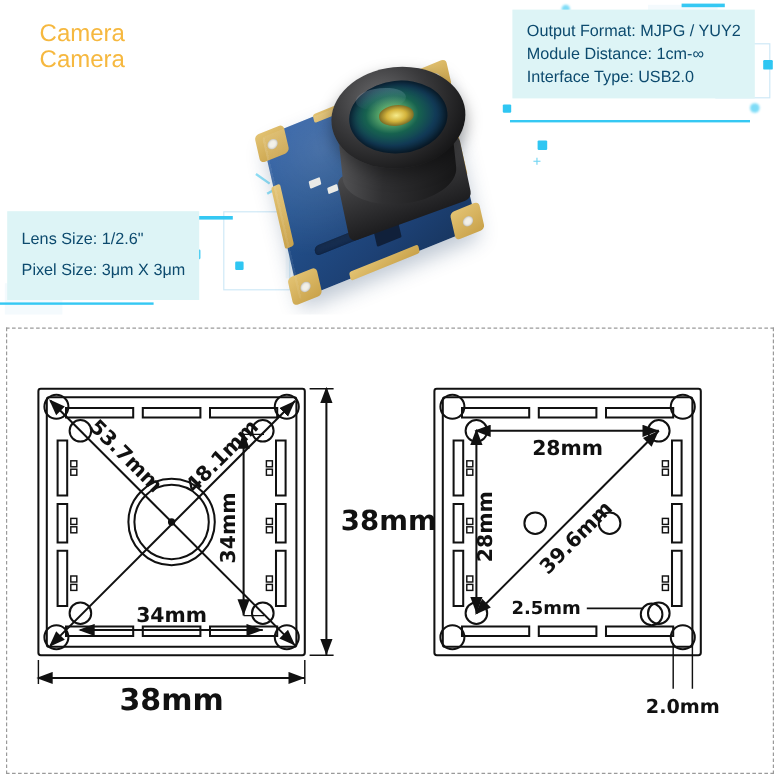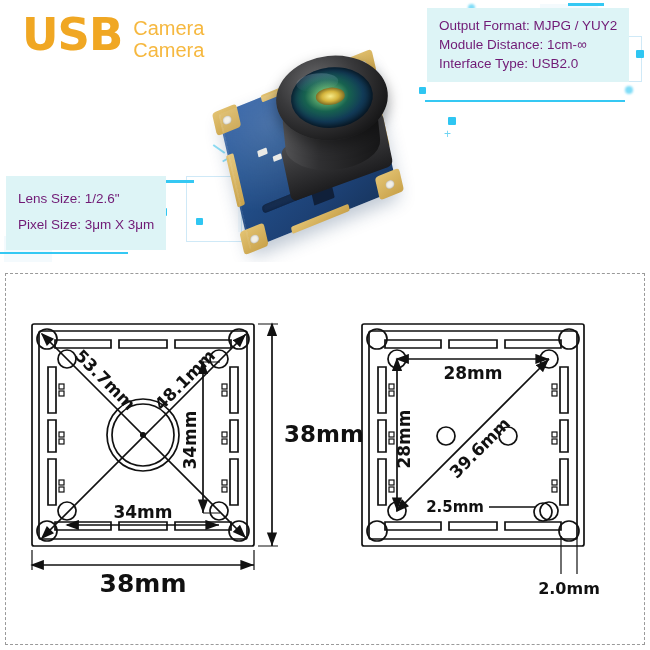--- a/index.html
+++ b/index.html
@@ -34,21 +34,21 @@
     margin-left:11px; margin-top:3px;
     font-family:"Liberation Sans", sans-serif;
     font-size:20px; line-height:1.12; color:#f6b83f; font-weight:400;text-align:center;
   }
 
   
   .specbox {
     position:absolute;
     background:#ddf4f6;
     padding:8px 12px 9px 12px;
-    color:#701a75;
+    color:#0c4a6e;
     font-size:13.5px;
     line-height:1.42;
     font-family:"Liberation Sans", sans-serif;
     white-space:nowrap;
   }
   #spec-right { left:427px; top:8px; }
   #spec-left  { left:6px;  top:176px; padding-top:10px; padding-bottom:11px; line-height:1.95; }
 
   
   .cam-wrap { position:absolute; left:206px; top:38px; width:230px; height:205px; }
@@ -146,21 +146,20 @@
 
     <div class="deco hline" style="left:425px;top:100px;width:200px;"></div>
     <div class="deco hline" style="left:568px;top:3px;width:36px;height:3px;"></div>
     <div class="deco hline" style="left:160px;top:180px;width:34px;height:3px;"></div>
     <div class="deco hline" style="left:0px;top:252px;width:128px;height:2px;"></div>
 
     <div class="deco" style="left:212px;top:148px;width:14px;height:2px;background:#8fe0f7;transform:rotate(35deg);"></div>
     <div class="deco" style="left:222px;top:158px;width:10px;height:2px;background:#8fe0f7;transform:rotate(-30deg);"></div>
 
     <div class="logo">
-      <div class="logo-usb">USB</div>
       <div class="logo-sub">
         <div>Camera</div>
         <div>Camera</div>
       </div>
     </div>
 
     <div class="cam-wrap">
       <div class="pcb">
         <div class="pad pad-c" style="left:-6px;top:-4px;">
             <i></i>

